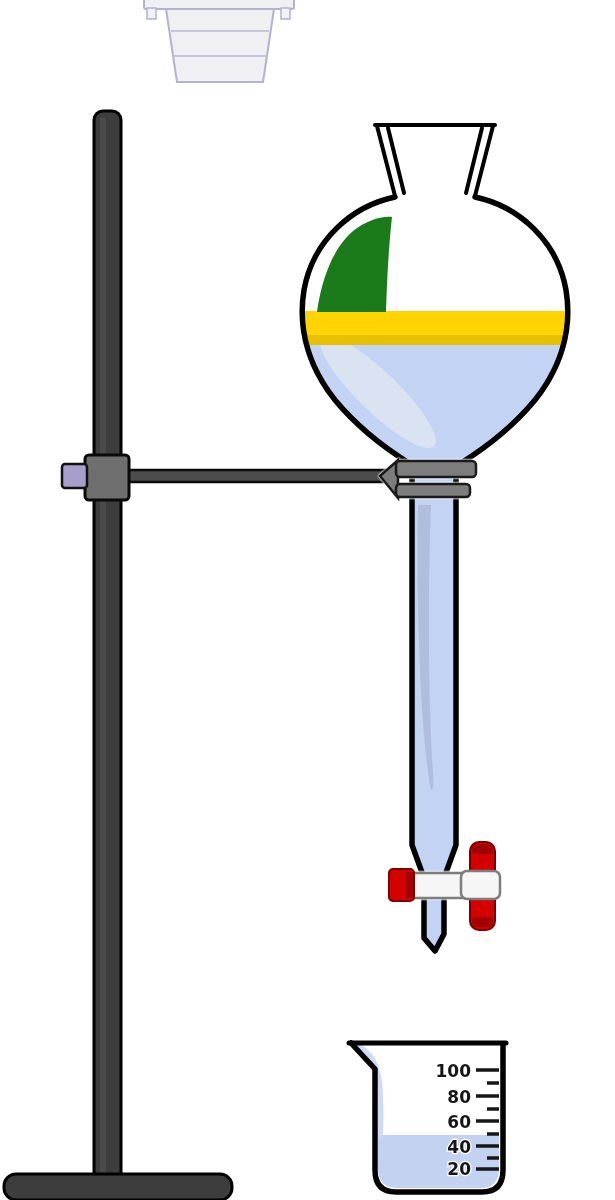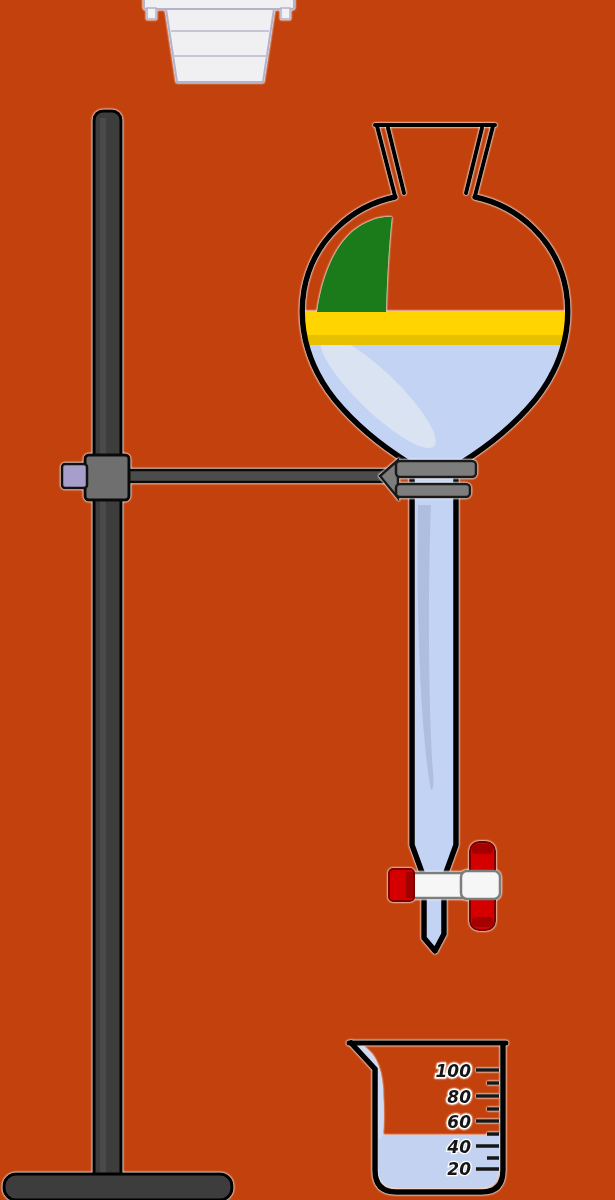--- a/index.html
+++ b/index.html
@@ -1,16 +1,16 @@
 <!DOCTYPE html>
 <html><head>
 <meta charset="utf-8">
 <style>
   html,body{margin:0;padding:0;background:#000;width:615px;height:1200px;overflow:hidden;}
-  .stage{position:relative;width:615px;height:1200px;background:#c2410c;font-style:italic;}
+  .stage{position:relative;width:615px;height:1200px;background:#ffffff;}
   svg{display:block;}
   .glow{filter:drop-shadow(0 0 1.3px rgba(255,255,255,.95)) drop-shadow(0 0 .6px rgba(255,255,255,.85));}
   .grad-label{font-family:"DejaVu Sans",sans-serif;font-weight:bold;font-size:17px;
               fill:#161616;stroke:#ffffff;stroke-width:2.6px;paint-order:stroke;}
 </style>
 </head>
 <body>
 
 <div class="stage">
 <svg width="615" height="1200" viewBox="0 0 615 1200" xmlns="http://www.w3.org/2000/svg">

